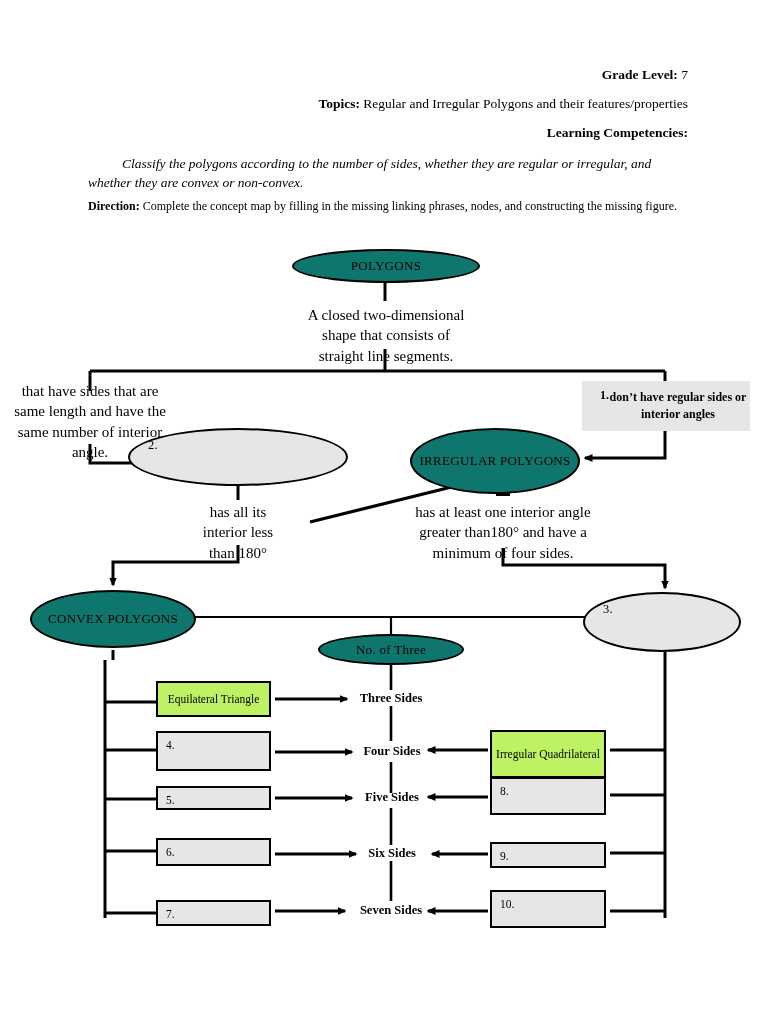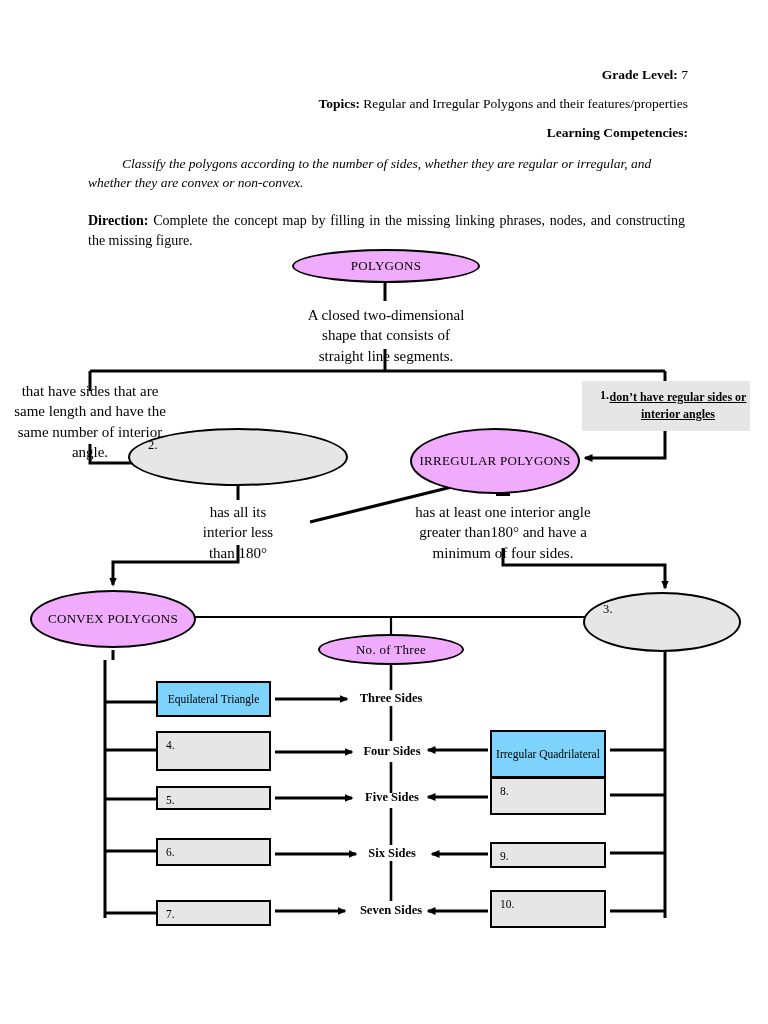--- a/index.html
+++ b/index.html
@@ -12,38 +12,38 @@
     overflow:hidden;
   }
   .page{position:absolute;left:0;top:0;width:768px;height:1024px;}
 
   
   .header{position:absolute;left:88px;top:66px;width:600px;}
   .hline{font-size:13.5px;line-height:1.35;margin-bottom:11px;text-align:right;}
   .hline b{font-weight:bold;}
   .comp{font-size:13.5px;line-height:1.45;font-style:italic;margin-top:2px;}
   .comp .ind{display:inline-block;width:34px;}
-  .direction{position:absolute;left:88px;top:211px;width:597px;
-    font-size:14px;line-height:1.45;text-align:justify;}
+  .direction{position:absolute;left:88px;top:198px;width:597px;
+    font-size:12px;line-height:1.45;text-align:justify;}
   .direction b{font-weight:bold;}
 
   
   .diagram{position:absolute;left:0;top:0;width:768px;height:1024px;}
   svg.wires{position:absolute;left:0;top:0;width:768px;height:1024px;
     pointer-events:none;}
 
   .node{position:absolute;box-sizing:border-box;display:flex;
     align-items:center;justify-content:center;text-align:center;}
 
-  .ellipse{border:2.5px solid #000;border-radius:50%;background:#f0abfc;}
+  .ellipse{border:2.5px solid #000;border-radius:50%;background:#0f766e;}
   .ellipse.gray{background:#e6e6e6;}
   .ellipse .lbl{font-size:13px;line-height:1.2;letter-spacing:.3px;}
   .ellipse.gray .lbl{position:absolute;left:18px;top:8px;font-size:12.5px;}
 
-  .rect{border:2.5px solid #000;background:#7dd3fc;}
+  .rect{border:2.5px solid #000;background:#bef264;}
   .rect.gray{background:#e6e6e6;}
   .rect .lbl{font-size:11.5px;line-height:1.25;}
   .rect.gray .lbl{position:absolute;left:8px;top:5px;font-size:11.5px;}
 
   .phrase{position:absolute;text-align:center;font-size:15px;
     line-height:1.35;}
   .band{position:absolute;background:#e6e6e6;box-sizing:border-box;
     font-weight:bold;font-size:12px;line-height:1.38;text-align:center;
     display:flex;align-items:center;justify-content:center;}
   .band .num{position:absolute;left:18px;top:6px;}
@@ -149,21 +149,21 @@
     <div class="node ellipse" style="left:292px;top:249px;width:188px;height:34px;">
       <span class="lbl">POLYGONS</span>
     </div>
 
     <div class="phrase" style="left:300px;top:305px;width:172px;">A closed two-dimensional shape that consists of straight line segments.</div>
 
     <div class="phrase" style="left:10px;top:381px;width:160px;">that have sides that are same length and have the same number of interior angle.</div>
 
     <div class="band" style="left:582px;top:381px;width:168px;height:50px;">
       <span class="num">1.</span>
-      <span style="padding-left:24px;text-decoration:underline;">don’t have regular sides or interior angles</span>
+      <span style="padding-left:24px;">don’t have regular sides or interior angles</span>
     </div>
 
     <div class="node ellipse gray" style="left:128px;top:428px;width:220px;height:58px;">
       <span class="lbl">2.</span>
     </div>
 
     <div class="node ellipse" style="left:410px;top:428px;width:170px;height:66px;">
       <span class="lbl">IRREGULAR POLYGONS</span>
     </div>
 

